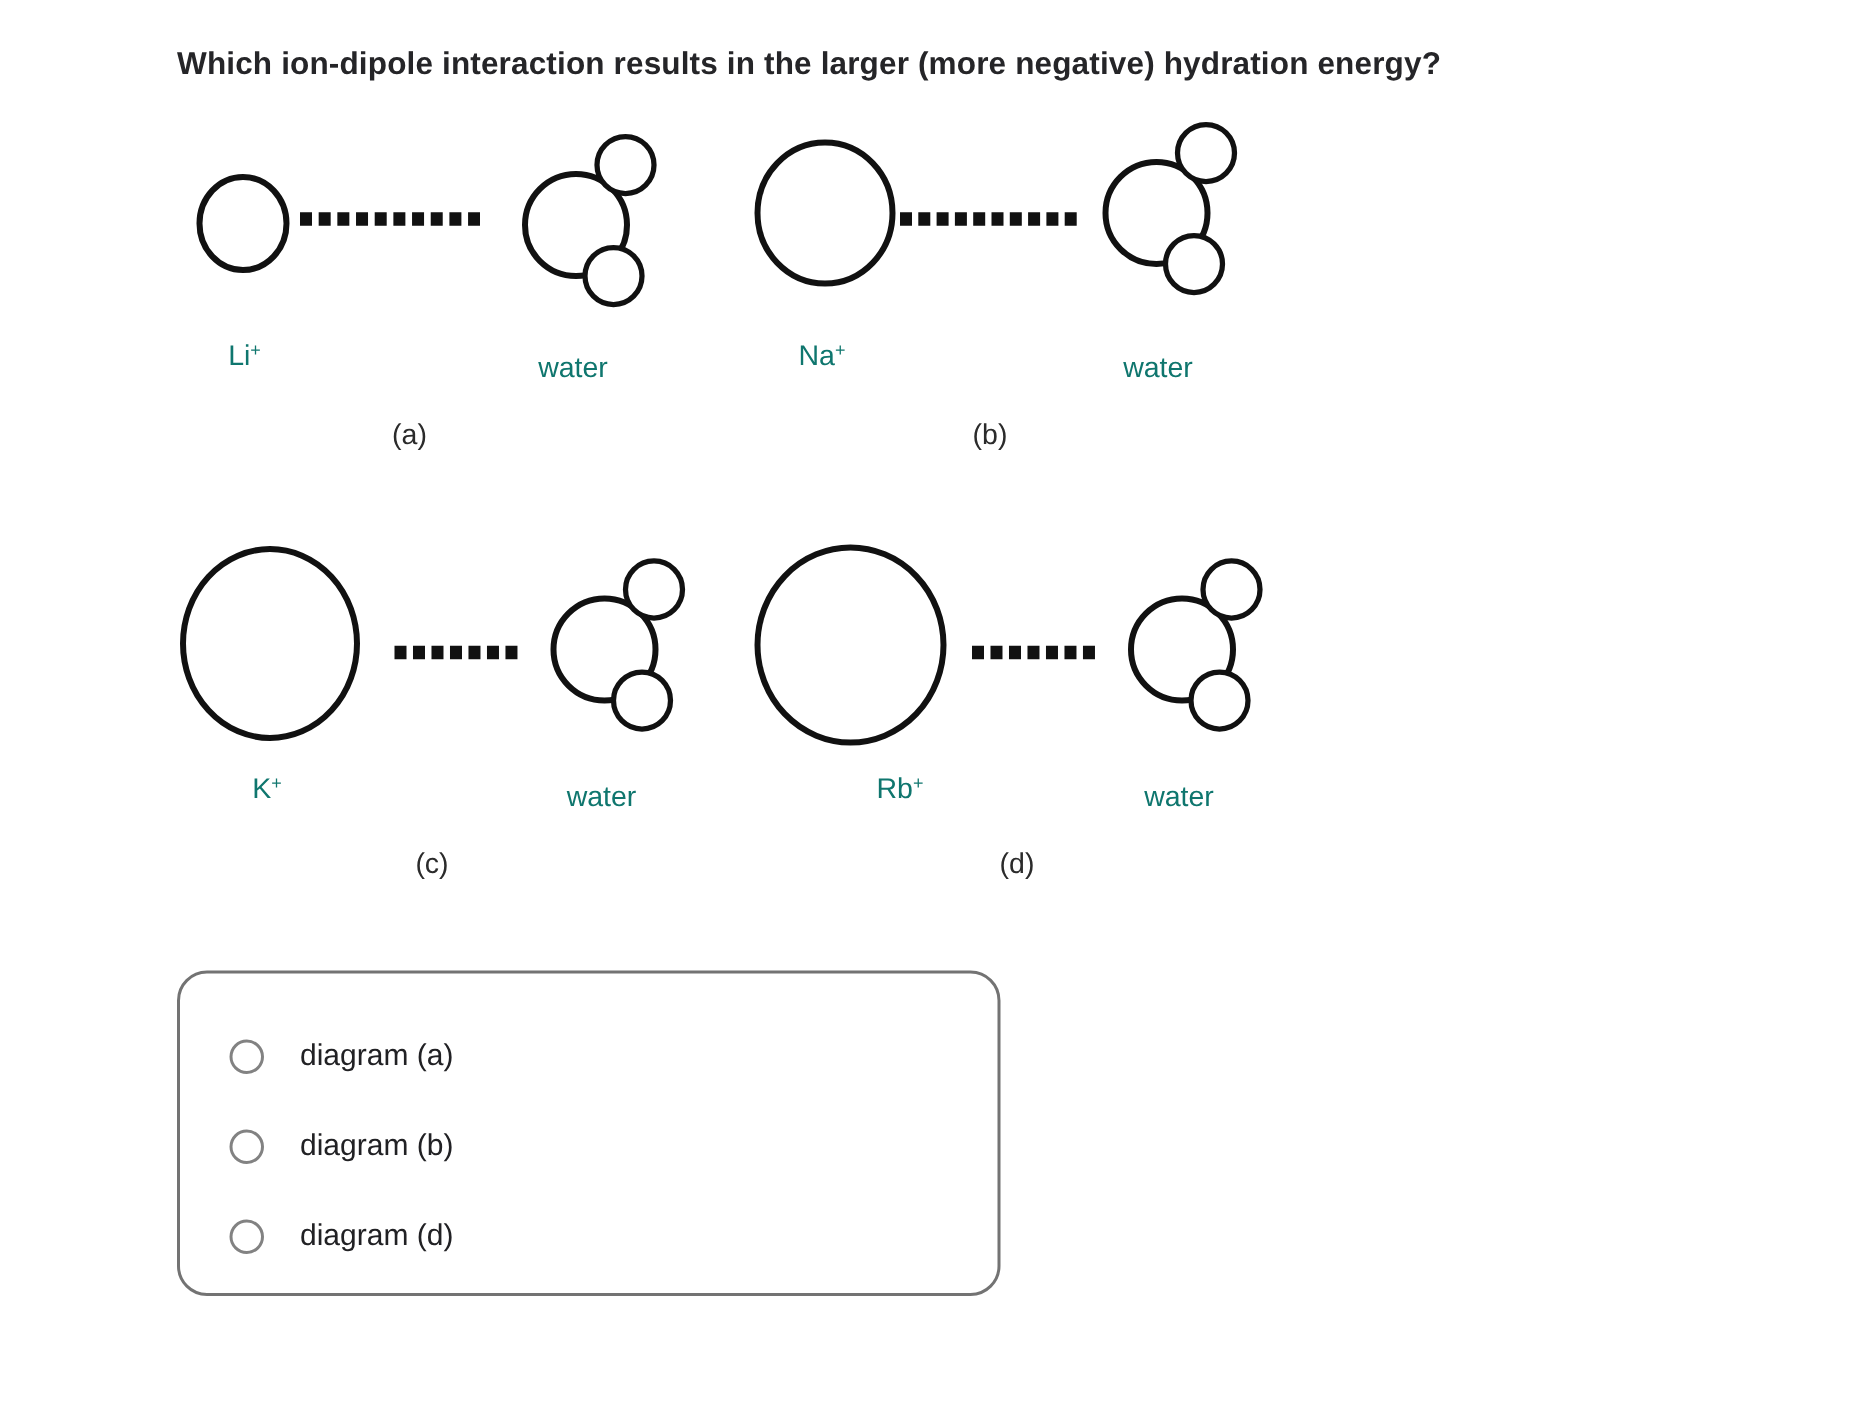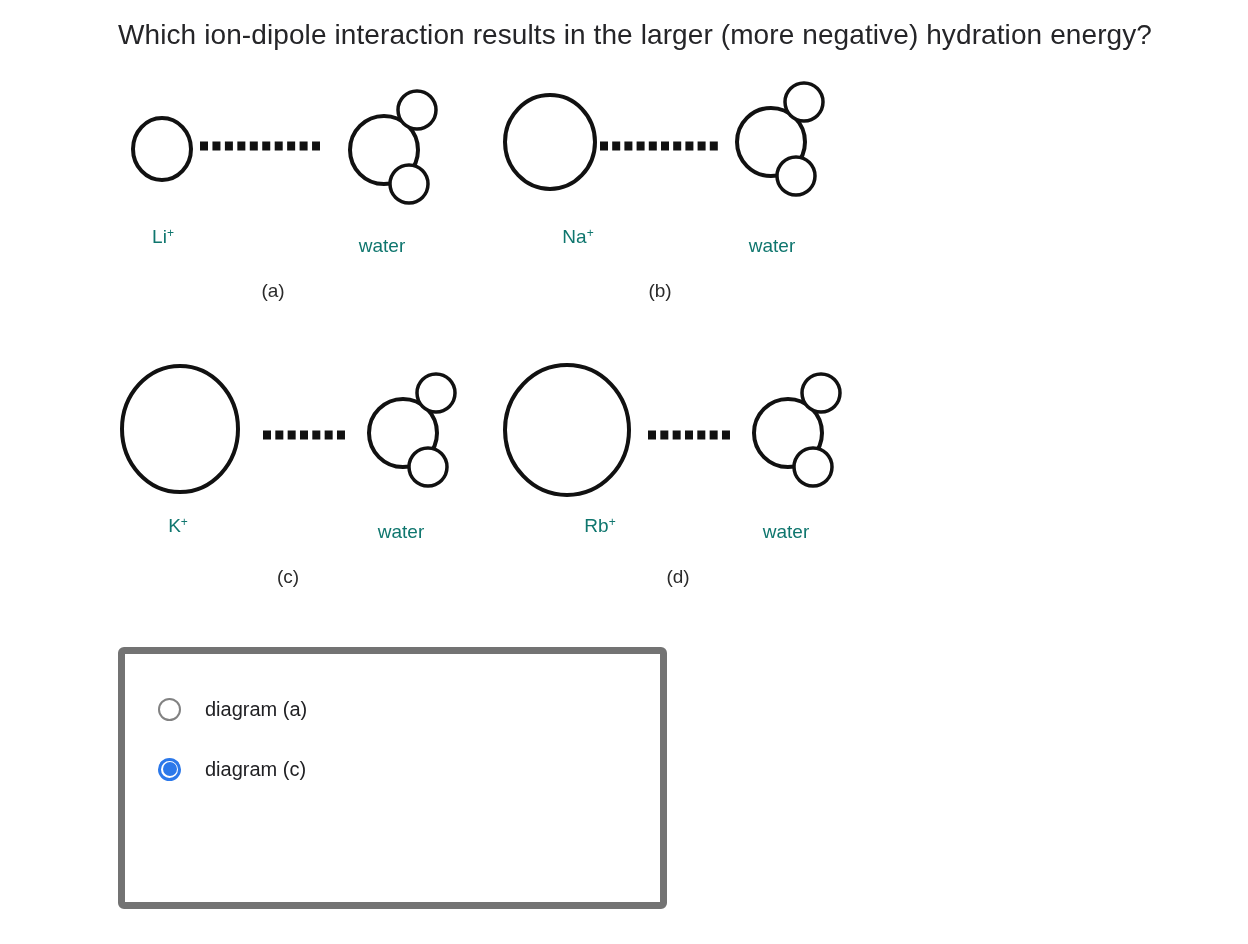--- a/index.html
+++ b/index.html
@@ -5,37 +5,37 @@
   * { margin: 0; padding: 0; box-sizing: border-box; }
   html, body { background: #ffffff; }
   body {
     width: 1248px; height: 944px;
     position: relative;
     font-family: "Liberation Sans", sans-serif;
     color: #212124;
     overflow: hidden;
   }
   .question-title {
-    position: absolute; left: 118px; top: 19px;
-    font-size: 28px; font-weight: 400; color: #252528;
+    position: absolute; left: 118px; top: 31px;
+    font-size: 21px; font-weight: 700; color: #252528;
     letter-spacing: 0.1px;
   }
   .diagram { position: absolute; }
   .diagram svg { position: absolute; left: 0; top: 0; overflow: visible; }
   .dlabel {
     position: absolute; transform: translateX(-50%);
     font-size: 19px; color: #0f766e; white-space: nowrap;
   }
   .ion-label sup { font-size: 12px; vertical-align: 6px; }
   .caption { font-size: 19px; color: #2b2b2b; }
 
   .answer-panel {
     position: absolute; left: 118px; top: 647px;
-    width: 549px; height: 262px;
-    border: 7px solid #737373; border-radius: 6px;
+    width: 549px; height: 217px;
+    border: 2px solid #737373; border-radius: 20px;
     background: #ffffff;
     padding: 25px 0 0 33px;
     display: flex; flex-direction: column;
   }
   .option-row {
     height: 60px; display: flex; align-items: center; gap: 24px;
     cursor: pointer;
   }
   .radio {
     width: 23px; height: 23px; flex: 0 0 23px;
@@ -73,21 +73,21 @@
 </div>
 
 <div class="diagram" style="left:490px; top:80px; width:360px; height:250px;">
   <svg width="360" height="250" viewBox="0 0 360 250">
     <ellipse class="ion-shape" cx="60" cy="62" rx="45" ry="47"></ellipse>
     <line class="dots" x1="110" y1="66" x2="228" y2="66" stroke-dasharray="8 4.2"></line>
     <circle class="oxy-shape" cx="281" cy="62" r="34"></circle>
     <circle class="hyd-shape" cx="314" cy="22" r="19"></circle>
     <circle class="hyd-shape" cx="306" cy="96" r="19"></circle>
   </svg>
-  <div class="dlabel ion-label" style="left:58px; top:146px;margin-left:30px;"><span>Na</span><sup>+</sup></div>
+  <div class="dlabel ion-label" style="left:58px; top:146px;"><span>Na</span><sup>+</sup></div>
   <div class="dlabel" style="left:282px; top:155px;">water</div>
   <div class="dlabel caption" style="left:170px; top:200px;">(b)</div>
 </div>
 
 <div class="diagram" style="left:100px; top:355px; width:360px; height:265px;">
   <svg width="360" height="265" viewBox="0 0 360 265">
     <ellipse class="ion-shape" cx="80" cy="74" rx="58" ry="63"></ellipse>
     <line class="dots" x1="163" y1="80" x2="245" y2="80" stroke-dasharray="8 4.33"></line>
     <circle class="oxy-shape" cx="303" cy="78" r="34"></circle>
     <circle class="hyd-shape" cx="336" cy="38" r="19"></circle>
@@ -110,16 +110,20 @@
   <div class="dlabel" style="left:306px; top:166px;">water</div>
   <div class="dlabel caption" style="left:198px; top:211px;">(d)</div>
 </div>
 
 <div class="answer-panel">
   <div class="option-row">
     <span class="radio" data-selected="false"></span>
     <span class="option-label">diagram (a)</span>
   </div>
   <div class="option-row">
-    <span class="radio" data-selected="true"></span>
-    <span class="option-label">diagram (c)</span>
+    <span class="radio" data-selected="false"></span>
+    <span class="option-label">diagram (b)</span>
+  </div>
+  <div class="option-row">
+    <span class="radio" data-selected="false"></span>
+    <span class="option-label">diagram (d)</span>
   </div>
 </div>
 
 </body></html>

